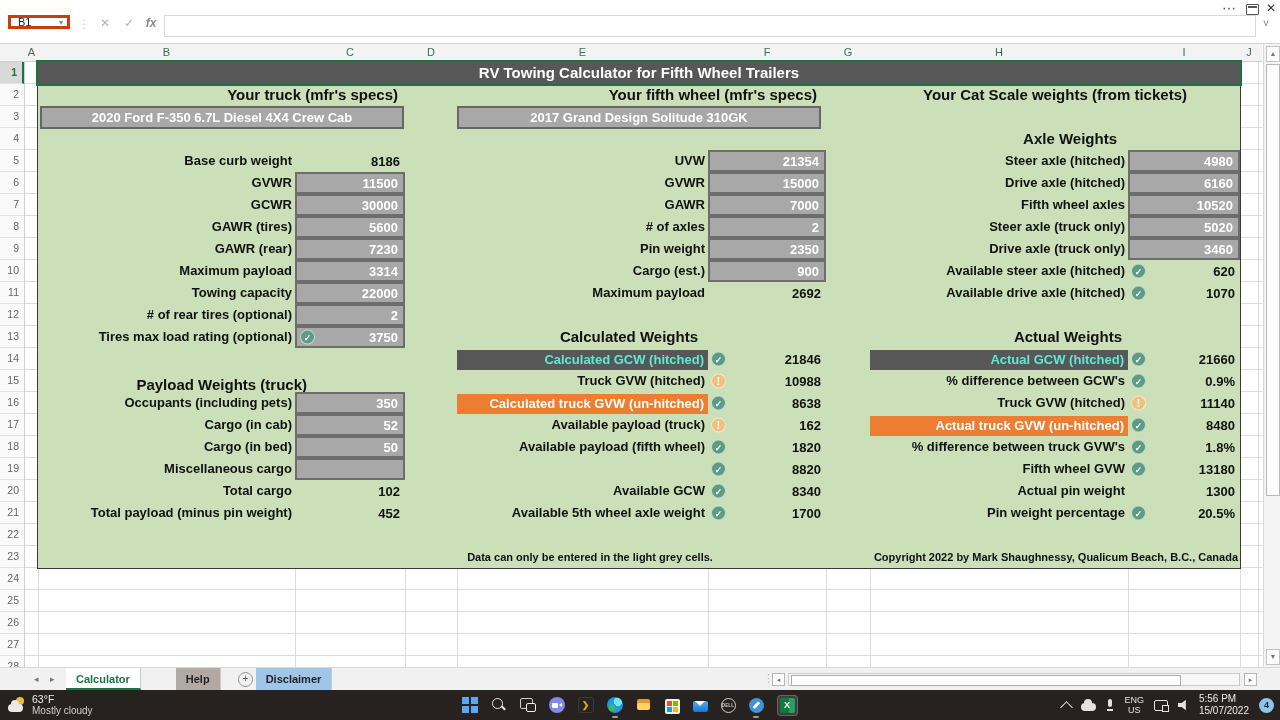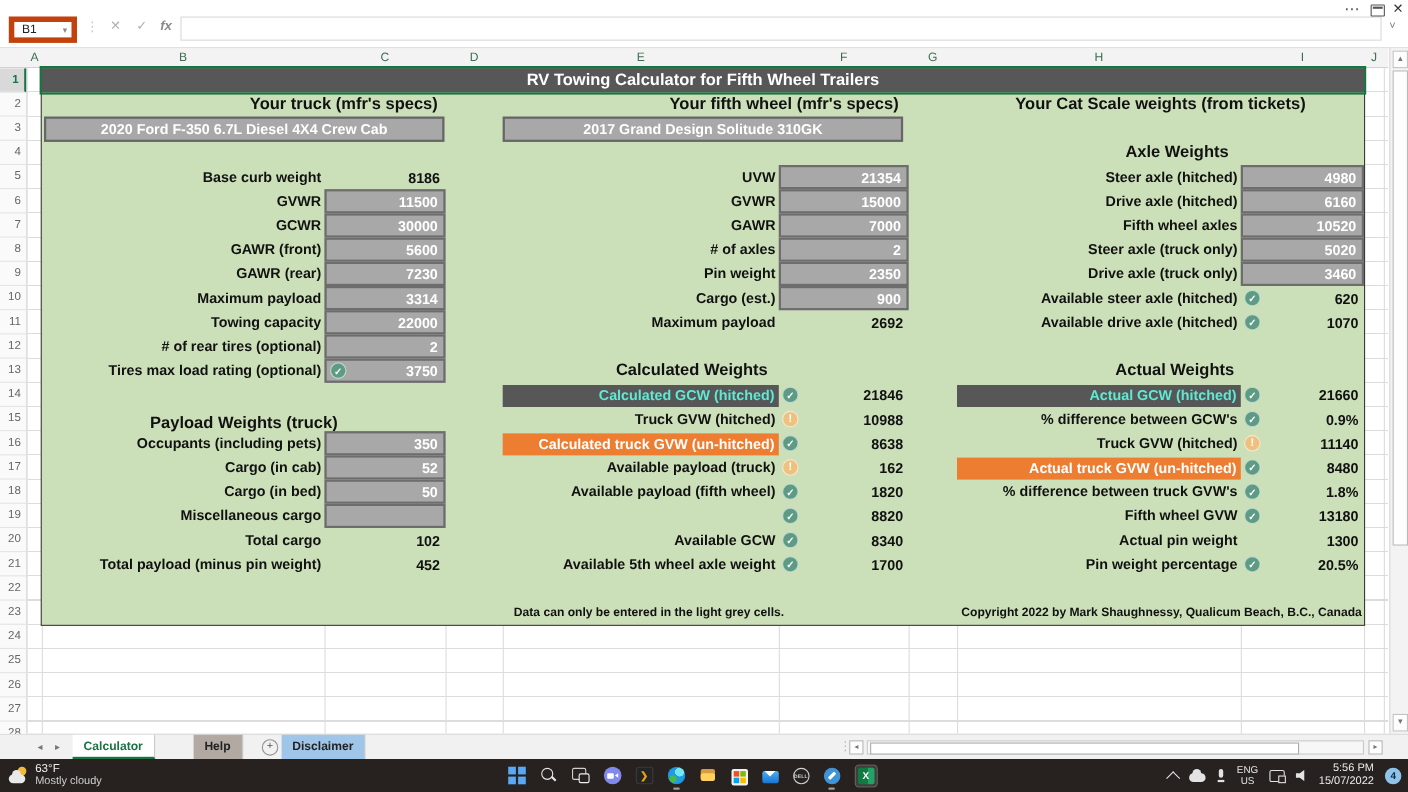--- a/index.html
+++ b/index.html
@@ -1,21 +1,21 @@
 <!DOCTYPE html>
 <html><head>
 <meta charset="utf-8">
 <style>
   html,body{margin:0;padding:0;background:#fff;}
   body{font-family:"Liberation Sans", sans-serif; -webkit-font-smoothing:antialiased;}
   #screen{position:relative;width:1280px;height:720px;overflow:hidden;background:#fff;}
 
   
   .chrome{position:absolute;left:0;top:0;width:1280px;height:43px;background:#fff;border-bottom:1px solid #d5d5d5;}
-  .namebox{position:absolute;left:8px;top:15px;width:62px;height:24px;border:5px solid #c2410c;display:flex;align-items:center;font-size:11px;color:#222;padding-left:7px;box-sizing:border-box;}
+  .namebox{position:absolute;left:8px;top:15px;width:62px;height:14px;border:3px solid #c2410c;display:flex;align-items:center;font-size:11px;color:#222;padding-left:7px;box-sizing:border-box;}
   .nb-arrow{margin-left:auto;margin-right:4px;font-size:8px;color:#8a8a8a;}
   .fsep{position:absolute;left:78px;top:17px;color:#c9c9c9;font-size:12px;}
   .fbtn{position:absolute;top:16px;width:18px;text-align:center;font-size:12px;color:#b3b3b3;}
   .fx{color:#8a8a8a;font-style:italic;font-weight:bold;}
   .finput{position:absolute;left:164px;top:15px;width:1092px;height:22px;border:1px solid #d9d9d9;box-sizing:border-box;font-size:11px;color:#222;display:flex;align-items:center;padding-left:5px;}
   .fexpand{position:absolute;left:1263px;top:18px;font-size:10px;color:#777;}
   .wc-ellipsis{position:absolute;left:1222px;top:0px;font-size:14px;color:#555;}
   .wc-ribbon{position:absolute;left:1246px;top:4px;width:11px;height:9px;border:1px solid #555;border-radius:1px;}
   .wc-ribbon i{display:block;height:2px;background:#555;margin:1px;}
   .wc-close{position:absolute;left:1266px;top:1px;font-size:12px;color:#333;}
@@ -118,21 +118,21 @@
   .tr-chev{width:8px;height:8px;border-top:1.6px solid #e3e3e3;border-left:1.6px solid #e3e3e3;transform:rotate(45deg);margin-top:4px;}
   .tr-cloud{position:relative;width:15px;height:8px;background:#e3e3e3;border-radius:4px;margin-top:4px;}
   .tr-cloud:before{content:"";position:absolute;left:3px;top:-4px;width:8px;height:8px;border-radius:50%;background:#e3e3e3;}
   .tr-mic{position:relative;width:8px;height:12px;}
   .tr-mic:before{content:"";position:absolute;left:2px;top:0;width:4px;height:8px;background:#e3e3e3;border-radius:2px;}
   .tr-mic:after{content:"";position:absolute;left:1px;bottom:0;width:6px;height:1.6px;background:#e3e3e3;}
   .tr-lang{text-align:center;font-size:9px;color:#e3e3e3;line-height:10px;}
   .tr-disp{position:relative;width:14px;height:11px;border:1.6px solid #e3e3e3;border-radius:2px;box-sizing:border-box;}
   .tr-disp:after{content:"";position:absolute;right:-2px;bottom:-2px;width:5px;height:5px;background:#272220;border:1.2px solid #e3e3e3;}
   .tr-spk{width:11px;height:11px;background:#e3e3e3;clip-path:polygon(0 32%,34% 32%,72% 2%,72% 98%,34% 68%,0 68%);}
-  .tr-time{text-align:right;font-size:10px;color:#ececec;line-height:12px;white-space:nowrap;}
+  .tr-time{font-size:10px;color:#ececec;line-height:12px;white-space:nowrap;}
   .tr-badge{width:15px;height:15px;border-radius:50%;background:#8fc3ea;color:#0d2b45;font-size:9px;font-weight:bold;display:flex;align-items:center;justify-content:center;}
 </style>
 </head>
 <body>
 
 <div id="screen">
 
   <div class="chrome">
     <div class="namebox">
       <span>B1</span>
@@ -240,21 +240,21 @@
             <span>11500</span>
           </div>
       </div>
       <div class="srow">
         <div class="slabel w257">GCWR</div>
         <div class="sval input w110">
             <span>30000</span>
           </div>
       </div>
       <div class="srow">
-        <div class="slabel w257">GAWR (front)</div>
+        <div class="slabel w257">GAWR (tires)</div>
         <div class="sval input w110">
             <span>5600</span>
           </div>
       </div>
       <div class="srow">
         <div class="slabel w257">GAWR (rear)</div>
         <div class="sval input w110">
             <span>7230</span>
           </div>
       </div>

